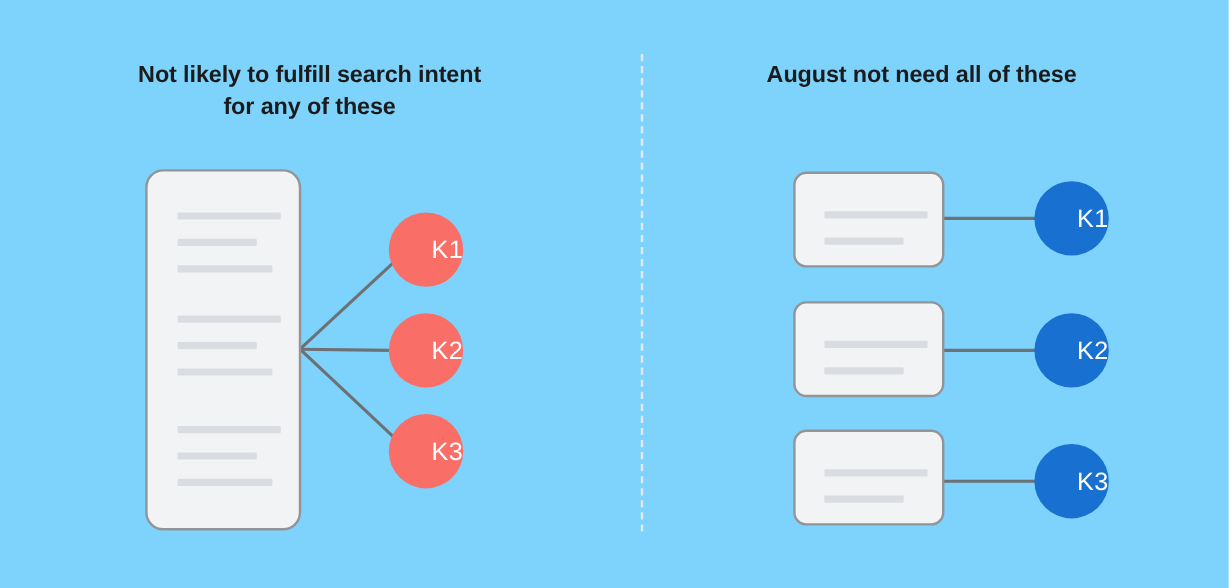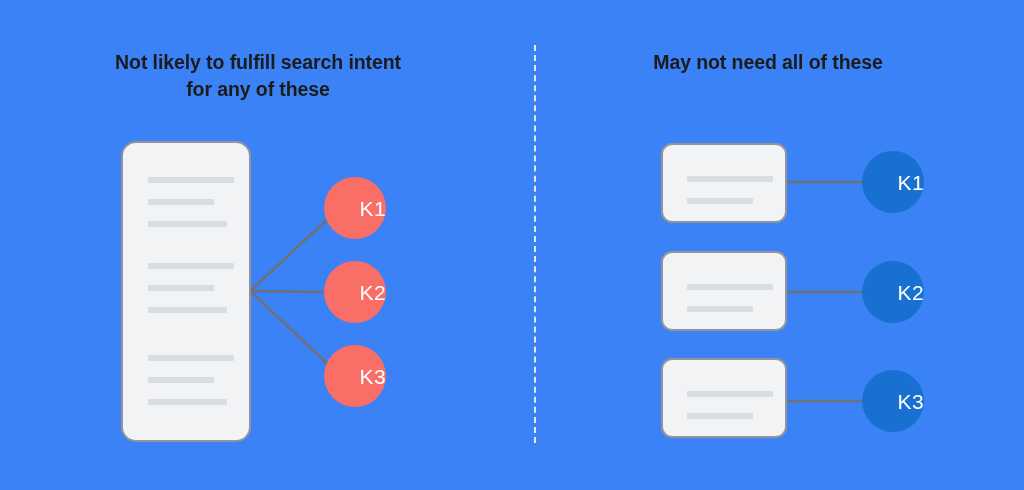--- a/index.html
+++ b/index.html
@@ -9,21 +9,21 @@
     background: #ffffff;
   }
   body {
     font-family: "Liberation Sans", sans-serif;
     -webkit-font-smoothing: antialiased;
   }
   #canvas {
     position: relative;
     width: 1024px;
     height: 490px;
-    background: #3b82f6;
+    background: #7dd3fc;
     overflow: hidden;
   }
 
   
   .panel-heading {
     position: absolute;
     text-align: center;
     font-size: 19.5px;
     font-weight: 700;
     line-height: 27px;
@@ -122,21 +122,21 @@
   #bubble-blue-k3 { left: 862px; top: 370px; }
 </style>
 </head>
 <body>
 
 <div id="canvas">
 
   <div class="panel-heading" id="heading-left">Not likely to fulfill search intent
 for any of these</div>
 
-  <div class="panel-heading" id="heading-right">May not need all of these</div>
+  <div class="panel-heading" id="heading-right">August not need all of these</div>
 
   <div id="divider"></div>
 
   <svg id="links" viewBox="0 0 1024 490" xmlns="http://www.w3.org/2000/svg">
 
     <line x1="250" y1="291" x2="331" y2="216"></line>
     <line x1="250" y1="291" x2="326" y2="292"></line>
     <line x1="250" y1="291" x2="331" y2="367"></line>
 
     <line x1="786" y1="182" x2="866" y2="182"></line>

